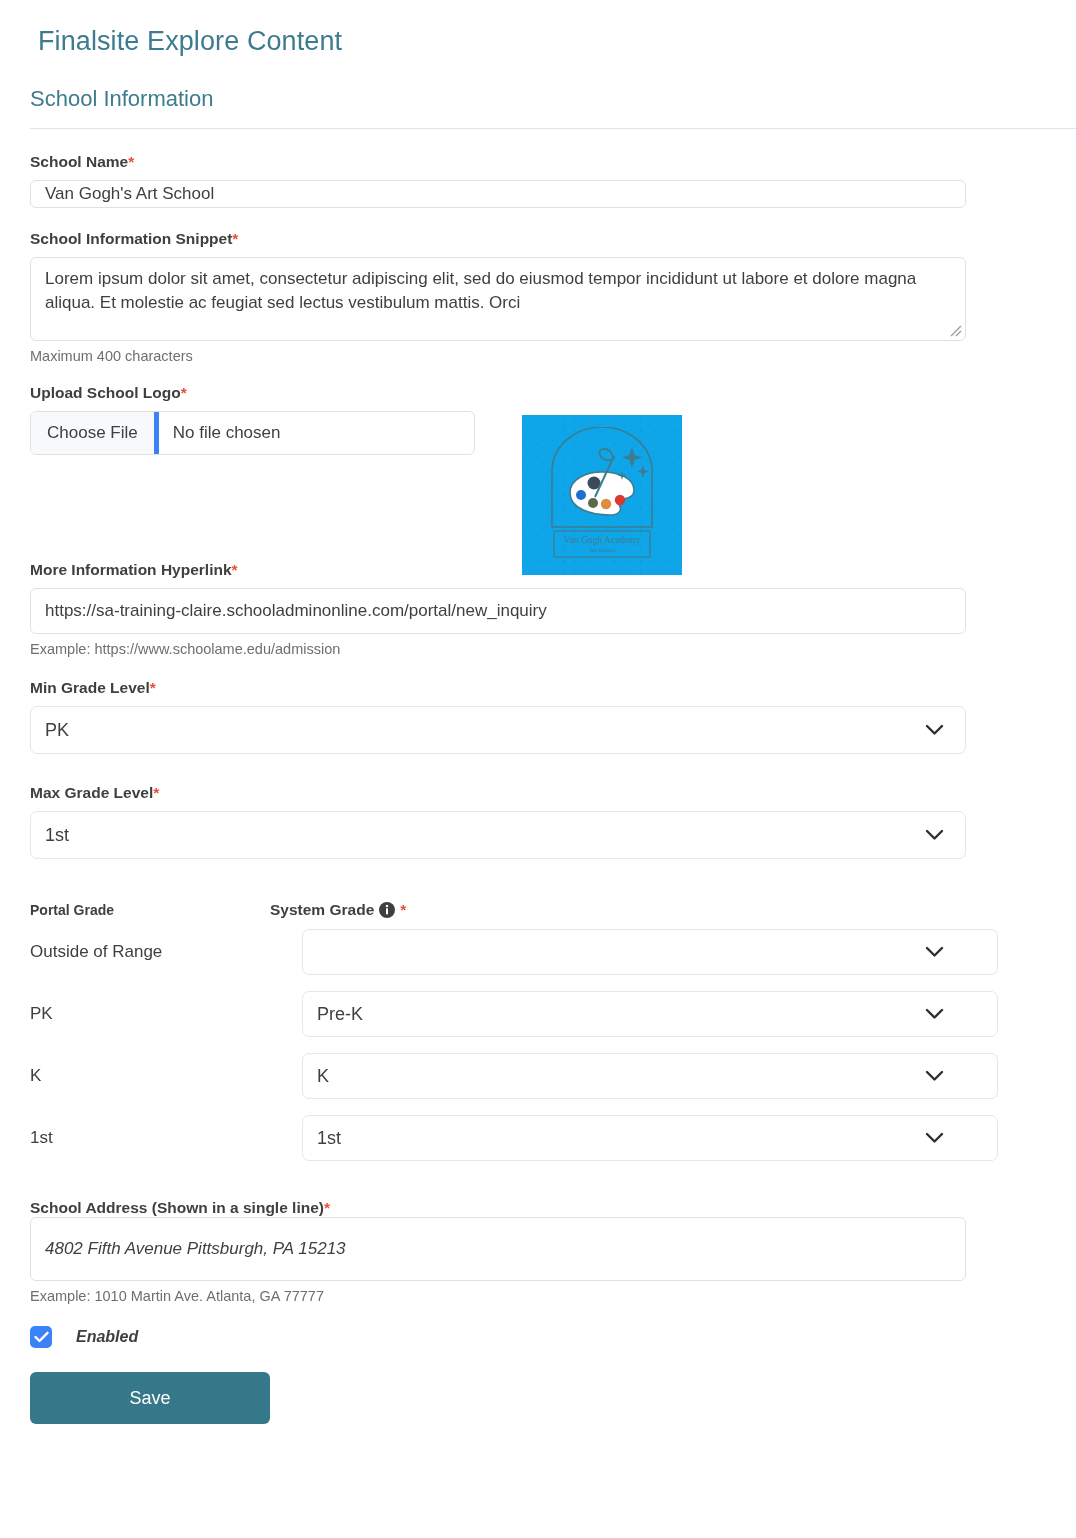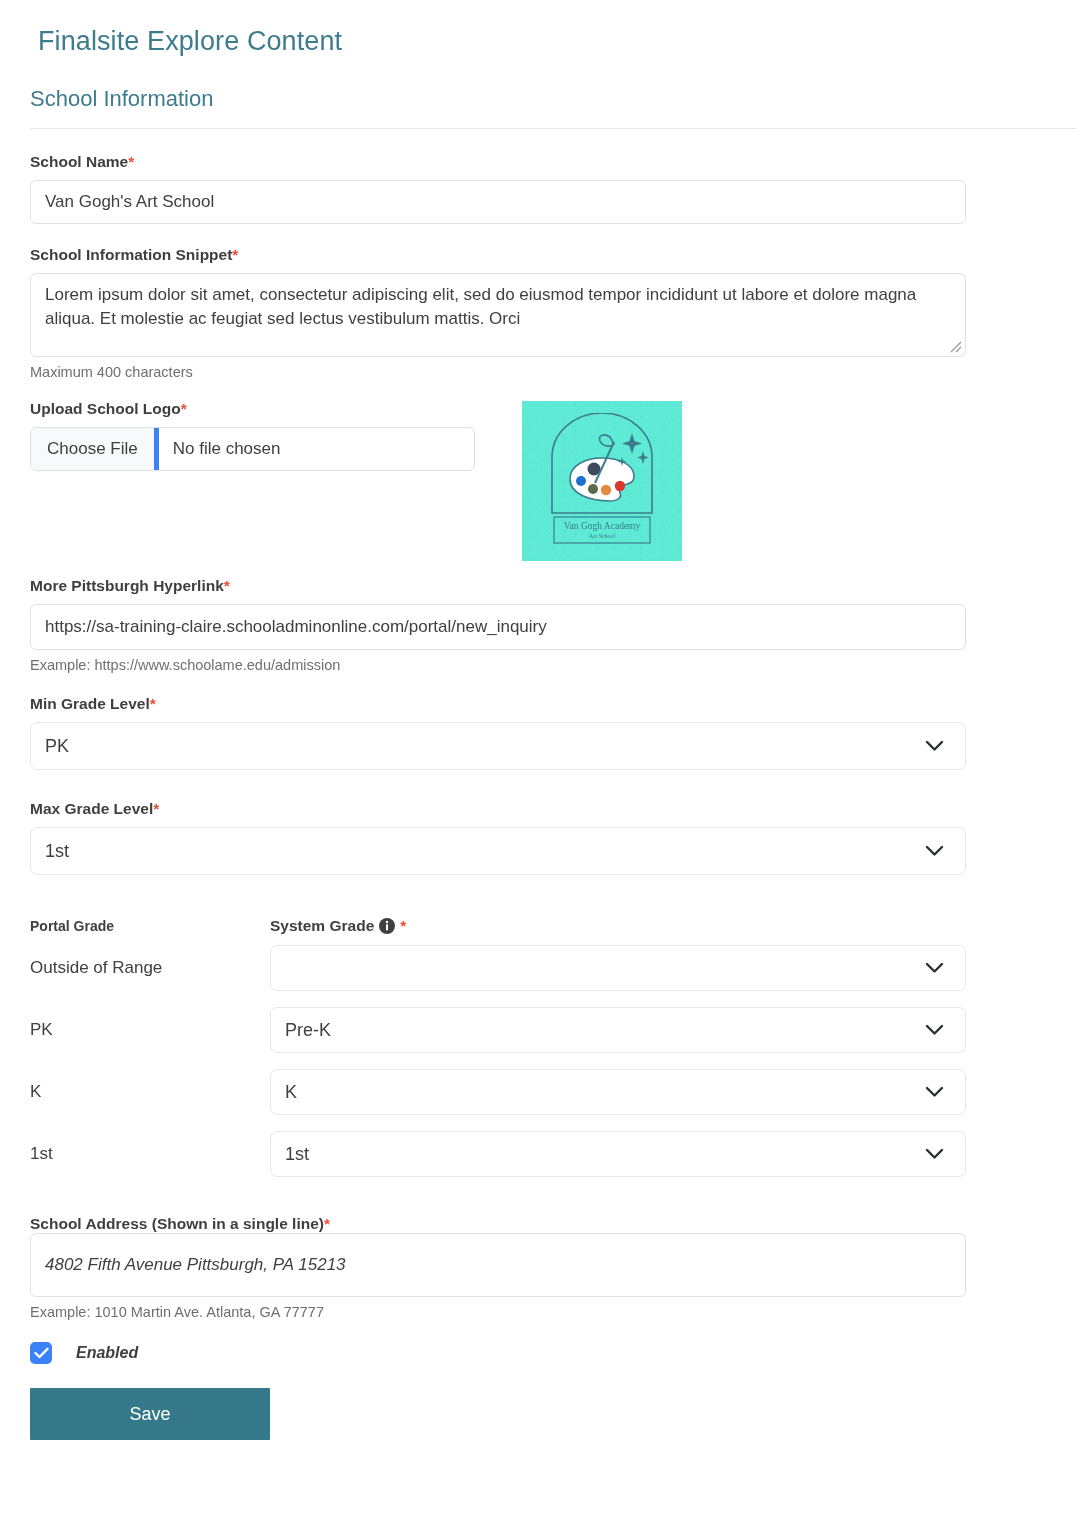--- a/index.html
+++ b/index.html
@@ -44,21 +44,21 @@
     font-size: 15.5px;
     font-weight: bold;
     color: #3f3f3f;
     display: block;
   }
   .req { color: #e8503a; font-weight: bold; }
 
   .inp {
     display: block;
     width: 936px;
-    height: 44px;
+    height: 28px;
     border: 1px solid #e0e1e3;
     border-radius: 6px;
     background: #fff;
     font-family: "Liberation Sans", sans-serif;
     font-size: 17px;
     color: #3f3f3f;
     padding: 0 14px;
     outline: none;
   }
   .inp::placeholder { color: #8a8a8a; }
@@ -113,23 +113,23 @@
   }
   .file-name {
     display: flex; align-items: center;
     padding: 0 14px;
     font-size: 17px;
     color: #3f3f3f;
   }
 
   .logo-box {
     position: absolute;
-    left: 522px; top: 393px;
+    left: 522px; top: 407px;
     width: 160px; height: 160px;
-    background: #5eead4;
+    background: #0ea5e9;
   }
   .logo-noise {
     position: absolute; inset: 0;
     background-image:
       radial-gradient(circle at 12% 20%, rgba(0,0,0,.035) 0 1px, transparent 1px),
       radial-gradient(circle at 45% 62%, rgba(0,0,0,.03) 0 1px, transparent 1px),
       radial-gradient(circle at 78% 33%, rgba(0,0,0,.03) 0 1px, transparent 1px),
       radial-gradient(circle at 27% 82%, rgba(0,0,0,.025) 0 1px, transparent 1px);
     background-size: 13px 13px, 17px 17px, 11px 11px, 19px 19px;
   }
@@ -186,20 +186,21 @@
     border: 1px solid #e5e6e8;
     border-radius: 7px;
     background: #fff;
     font-family: "Liberation Sans", sans-serif;
     font-size: 18px;
     color: #3f3f3f;
     padding: 0 42px 0 14px;
     appearance: none;
     -webkit-appearance: none;
     outline: none;
+    margin-left: 32px;
   }
 
   .check-row {
     display: flex; align-items: center;
     padding-left: 30px;
     gap: 24px;
   }
   .cbox {
     width: 22px; height: 22px;
     border-radius: 5px;
@@ -211,21 +212,21 @@
   .cb-label {
     font-size: 16px; font-weight: bold; color: #3f3f3f; font-style: italic;
   }
 
   .save-btn {
     margin-left: 30px;
     width: 240px; height: 52px;
     background: #35788a;
     color: #ffffff;
     border: none;
-    border-radius: 1px;
+    border-radius: 6px;
     font-family: "Liberation Sans", sans-serif;
     font-size: 18px;
     cursor: pointer;
   }
 </style>
 </head>
 <body>
 
 <div class="page">
 
@@ -288,21 +289,21 @@
       <path d="M74 44 L75 47.5 L78.5 48.5 L75 49.5 L74 53 L73 49.5 L69.5 48.5 L73 47.5 Z" fill="#3d7c8e"></path>
 
       <rect x="6" y="104" width="96" height="26" fill="none" stroke="#3d7c8e" stroke-width="1.2"></rect>
       <text x="54" y="116" text-anchor="middle" font-family="'Liberation Serif', serif" font-size="9.5" fill="#3d7c8e">Van Gogh Academy</text>
       <text x="54" y="125" text-anchor="middle" font-family="'Liberation Serif', serif" font-size="6" fill="#3d7c8e">Art School</text>
     </svg>
   </div>
 
   
   <div class="field" style="margin-top:106px;">
-    <label class="flabel"><span>More Pittsburgh Hyperlink</span><span class="req">*</span></label>
+    <label class="flabel"><span>More Information Hyperlink</span><span class="req">*</span></label>
     <input class="inp" style="margin-top: 9px; height: 46px;" type="text" value="https://sa-training-claire.schooladminonline.com/portal/new_inquiry">
     <div class="hint">Example: https://www.schoolame.edu/admission</div>
   </div>
 
   
   <div class="field" style="margin-top:22px;">
     <label class="flabel"><span>Min Grade Level</span><span class="req">*</span></label>
     <div class="sel-wrap" style="margin-top:9px;">
       <select class="sel">
         <option>PK</option>

